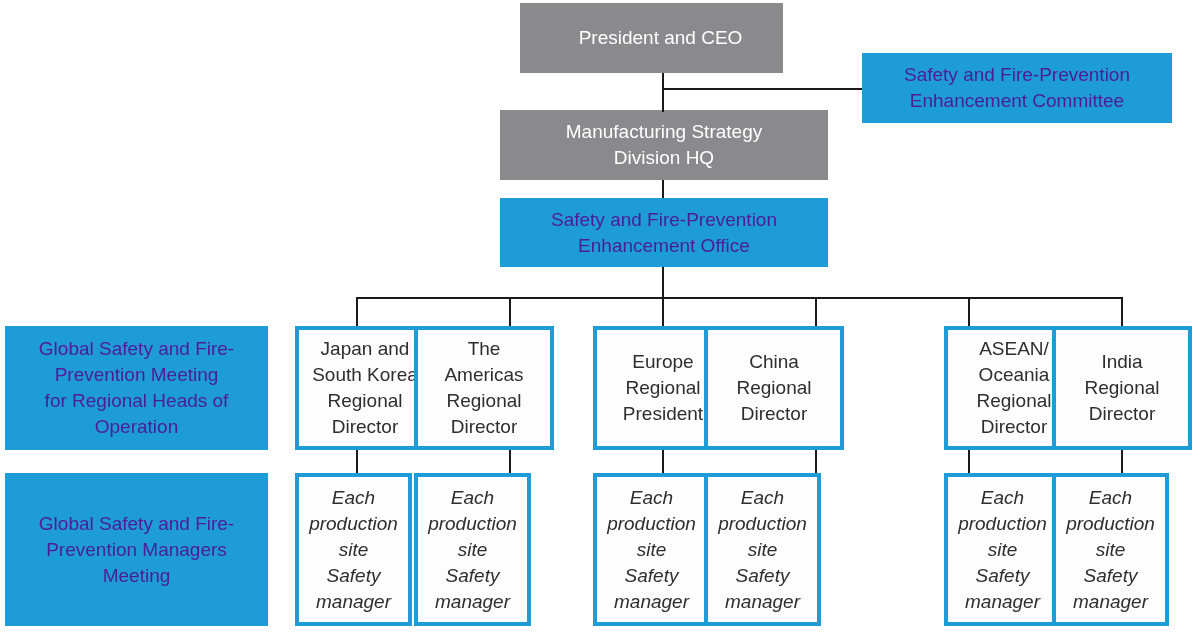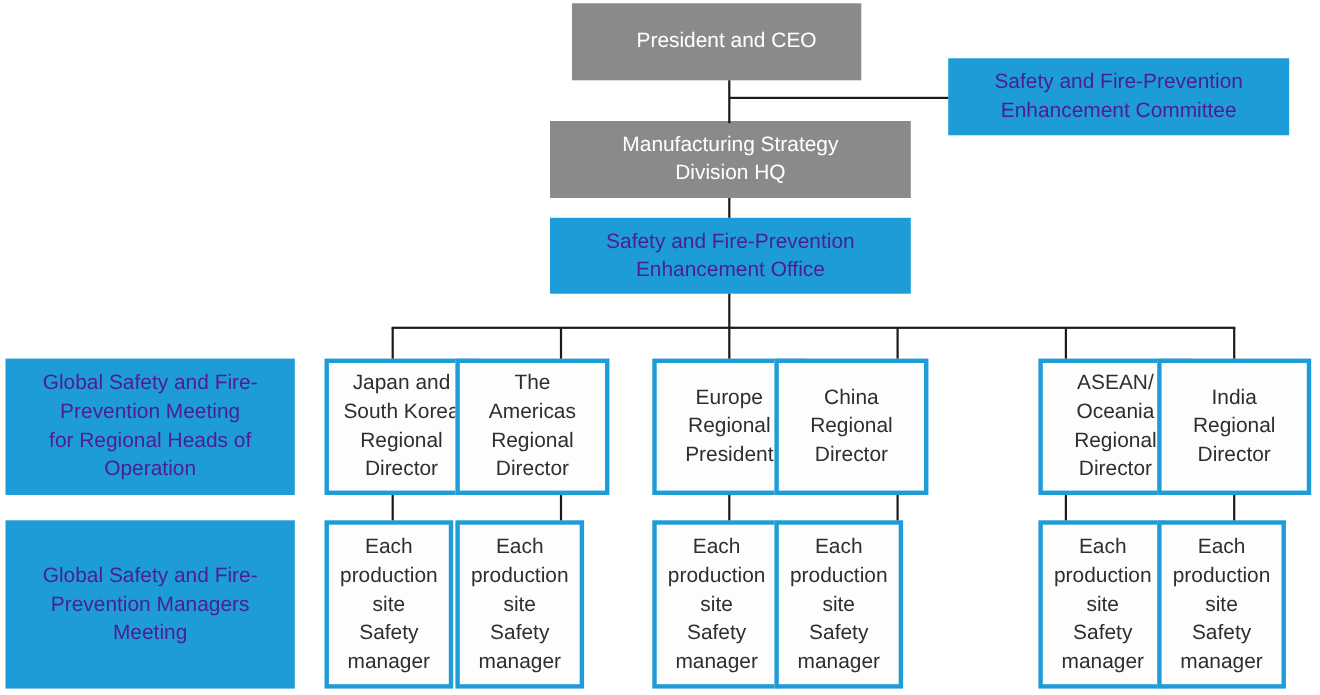--- a/index.html
+++ b/index.html
@@ -49,21 +49,21 @@
   #committee-box { left: 862px; top: 53px;  width: 310px; height: 70px; }
   #division-box  { left: 500px; top: 110px; width: 328px; height: 70px; }
   #office-box    { left: 500px; top: 198px; width: 328px; height: 69px; }
 
   
   #meeting-heads-box    { left: 5px; top: 326px; width: 263px; height: 124px; }
   #meeting-managers-box { left: 5px; top: 473px; width: 263px; height: 153px; }
 
   
   .director-box { top: 326px; width: 140px; height: 124px; }
-  .manager-box  { top: 473px; width: 117px; height: 153px; }
+  .manager-box  { top: 473px; width: 117px; height: 153px; font-style: italic; }
   .col-0 { left: 271px; margin-left: 24px; }
   .col-1 { left: 414px; }
   .col-2 { left: 593px; }
   .col-3 { left: 704px; }
   .col-4 { left: 920px; margin-left: 24px; }
   .col-5 { left: 1052px; }
 
   
   #line-ceo-division    { left: 662px; top: 73px;  height: 39px; }
   #line-to-committee    { left: 663px; top: 88px;  width: 199px; }

